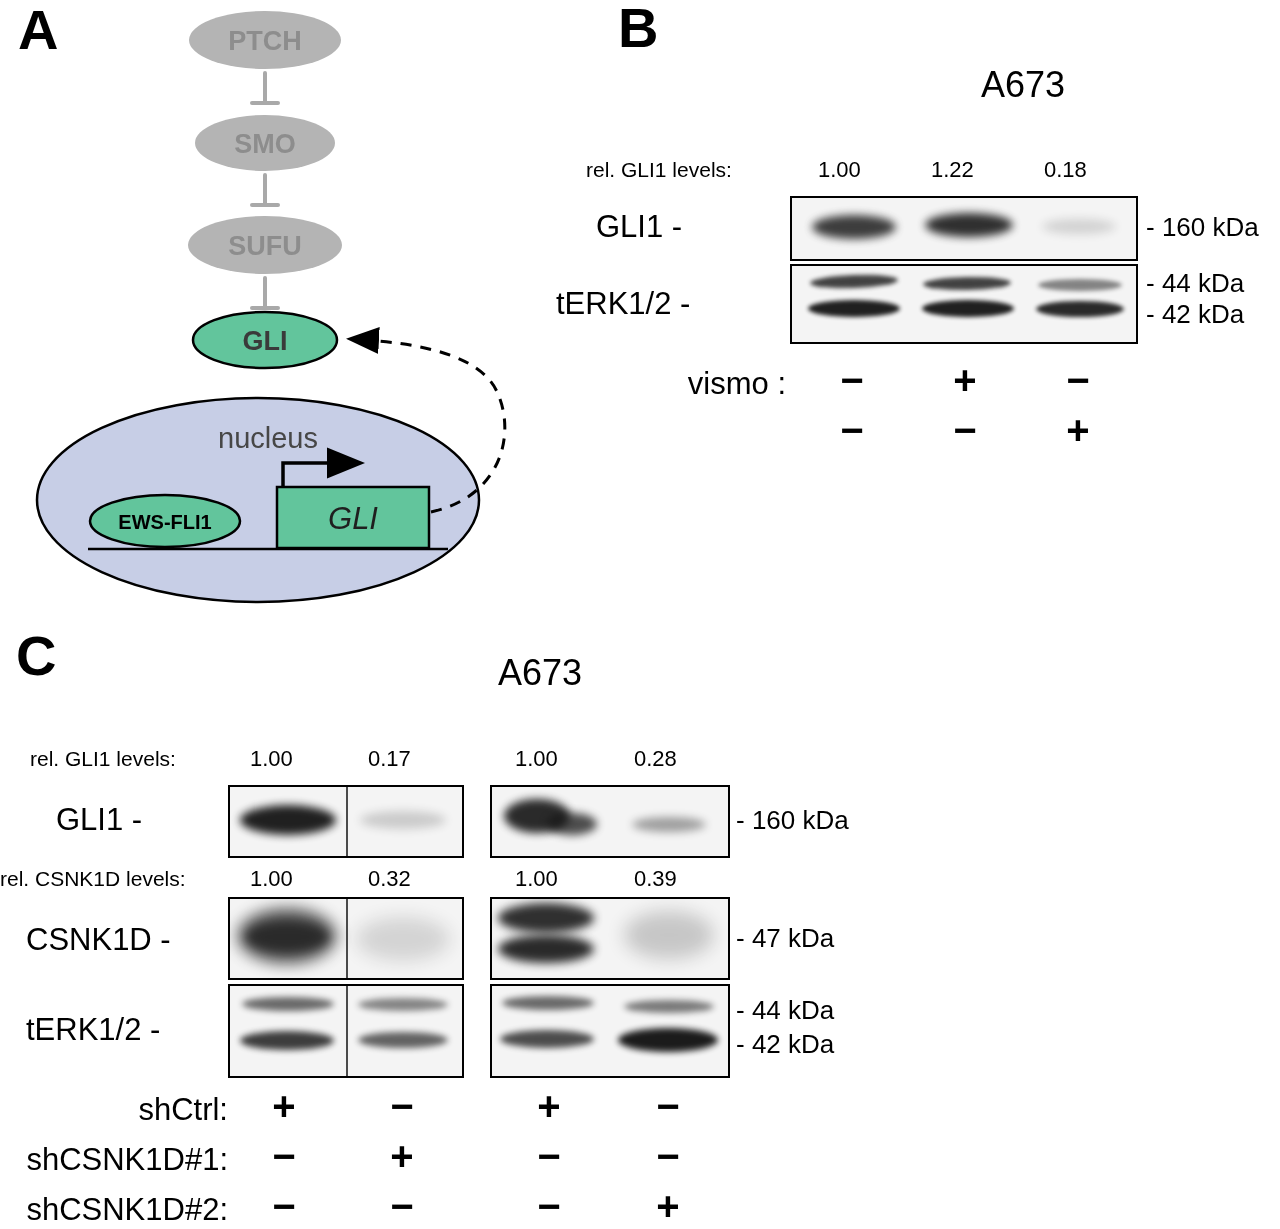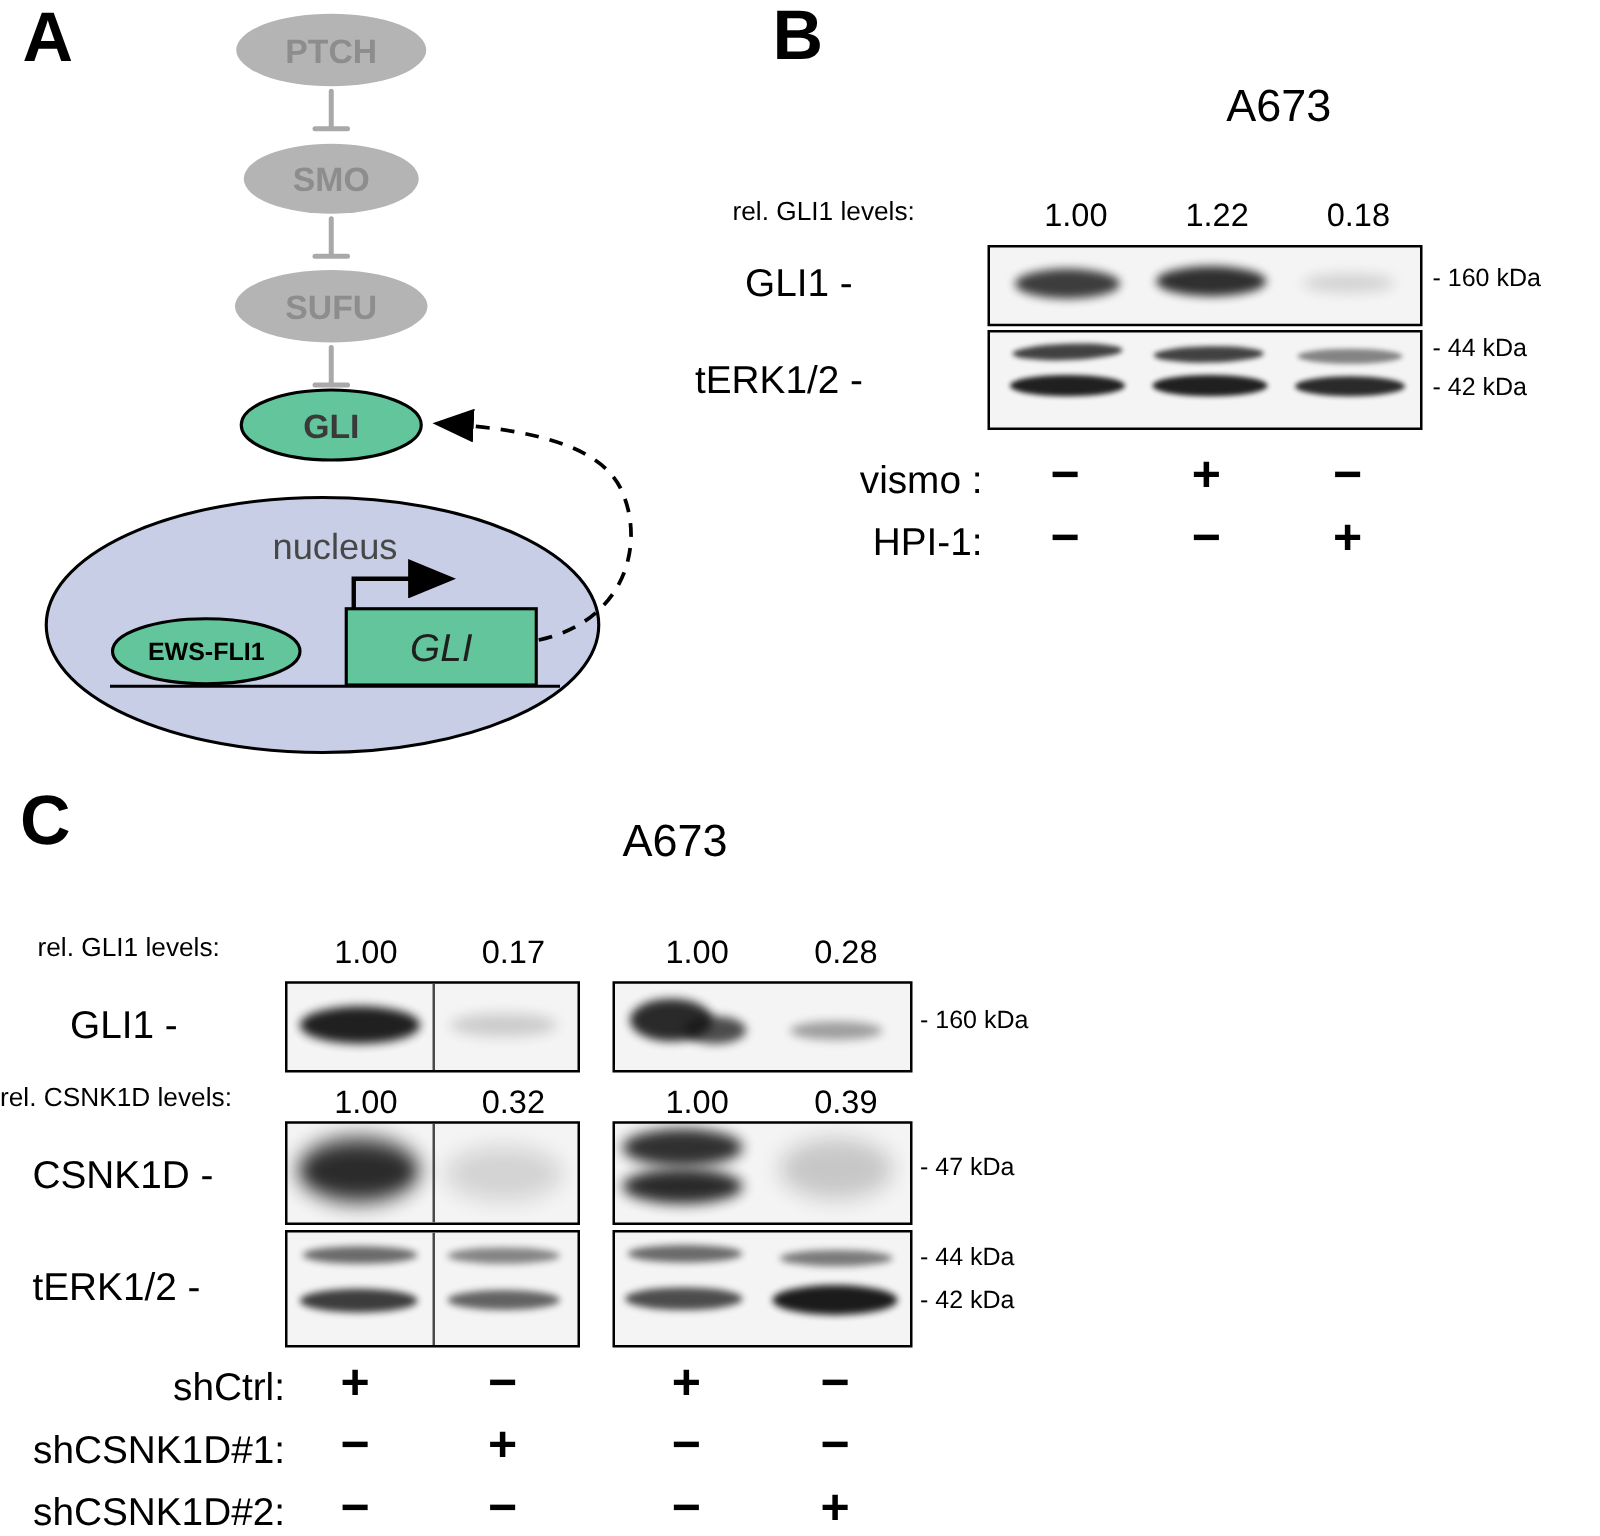--- a/index.html
+++ b/index.html
@@ -2,23 +2,23 @@
 <html><head>
 <meta charset="utf-8">
 <style>
   html, body { margin:0; padding:0; background:#ffffff; }
   body { font-family:"Liberation Sans", sans-serif; color:#000; }
   .figure { position:relative; width:1280px; height:1229px; background:#fff; overflow:hidden; }
   .abs { position:absolute; }
   .panel-label { font-size:56px; font-weight:bold; line-height:1; letter-spacing:1px; }
   .cell-line { font-size:36px; text-align:right; }
   .quant-label { font-size:21px; text-align:left; white-space:nowrap; }
-  .quant-value { font-size:26px; text-align:right; }
+  .quant-value { font-size:22px; text-align:left; }
   .blot-label { font-size:31px; text-align:left; white-space:nowrap; }
-  .mw-label { font-size:20px; white-space:nowrap; }
+  .mw-label { font-size:26px; white-space:nowrap; }
   .row-label { font-size:31px; text-align:right; white-space:nowrap; }
   .sign { font-size:40px; font-weight:bold; text-align:center; line-height:1; }
   .blot { position:absolute; border:2.5px solid #000; background:#f4f4f4; overflow:hidden; }
   .band { position:absolute; background:#151515; border-radius:50%; }
   .lane-divider { position:absolute; top:0; bottom:0; width:2px; background:#4a4a4a; }
   
   .node-text { font-family:"Liberation Sans", sans-serif; font-size:27px; font-weight:600; text-anchor:middle; dominant-baseline:central; }
   .gray-text { fill:#8d8d8d; }
   .dark-text { fill:#3a3a3a; }
   .nucleus-text { font-family:"Liberation Sans", sans-serif; font-size:29px; fill:#474747; text-anchor:middle; dominant-baseline:central; }
@@ -103,21 +103,20 @@
       <div class="band" style="left: 244px; top: 35px; width: 88px; height: 16px; filter: blur(2px); opacity: 0.9;"></div>
     </div>
   <div class="abs mw-label" style="left:1146px; top:268px;">- 44 kDa</div>
   <div class="abs mw-label" style="left:1146px; top:299px;">- 42 kDa</div>
 
   <div class="abs row-label" style="left:596px; top:366px; width:190px;">vismo :</div>
   <div class="abs sign" style="left:820px; top:360px; width:64px;">−</div>
   <div class="abs sign" style="left:933px; top:360px; width:64px;">+</div>
   <div class="abs sign" style="left:1046px; top:360px; width:64px;">−</div>
 
-  <div class="abs row-label" style="left:596px; top:416px; width:190px;">HPI-1:</div>
   <div class="abs sign" style="left:820px; top:410px; width:64px;">−</div>
   <div class="abs sign" style="left:933px; top:410px; width:64px;">−</div>
   <div class="abs sign" style="left:1046px; top:410px; width:64px;">+</div>
 
   <div class="abs panel-label" style="left:16px; top:628px;">C</div>
   <div class="abs cell-line" style="left:372px; top:652px; width:210px;">A673</div>
 
   <div class="abs quant-label" style="left:30px; top:747px; width:200px;">rel. GLI1 levels:</div>
   <div class="abs quant-value" style="left:250px; top:746px; width:68px;">1.00</div>
   <div class="abs quant-value" style="left:368px; top:746px; width:68px;">0.17</div>

